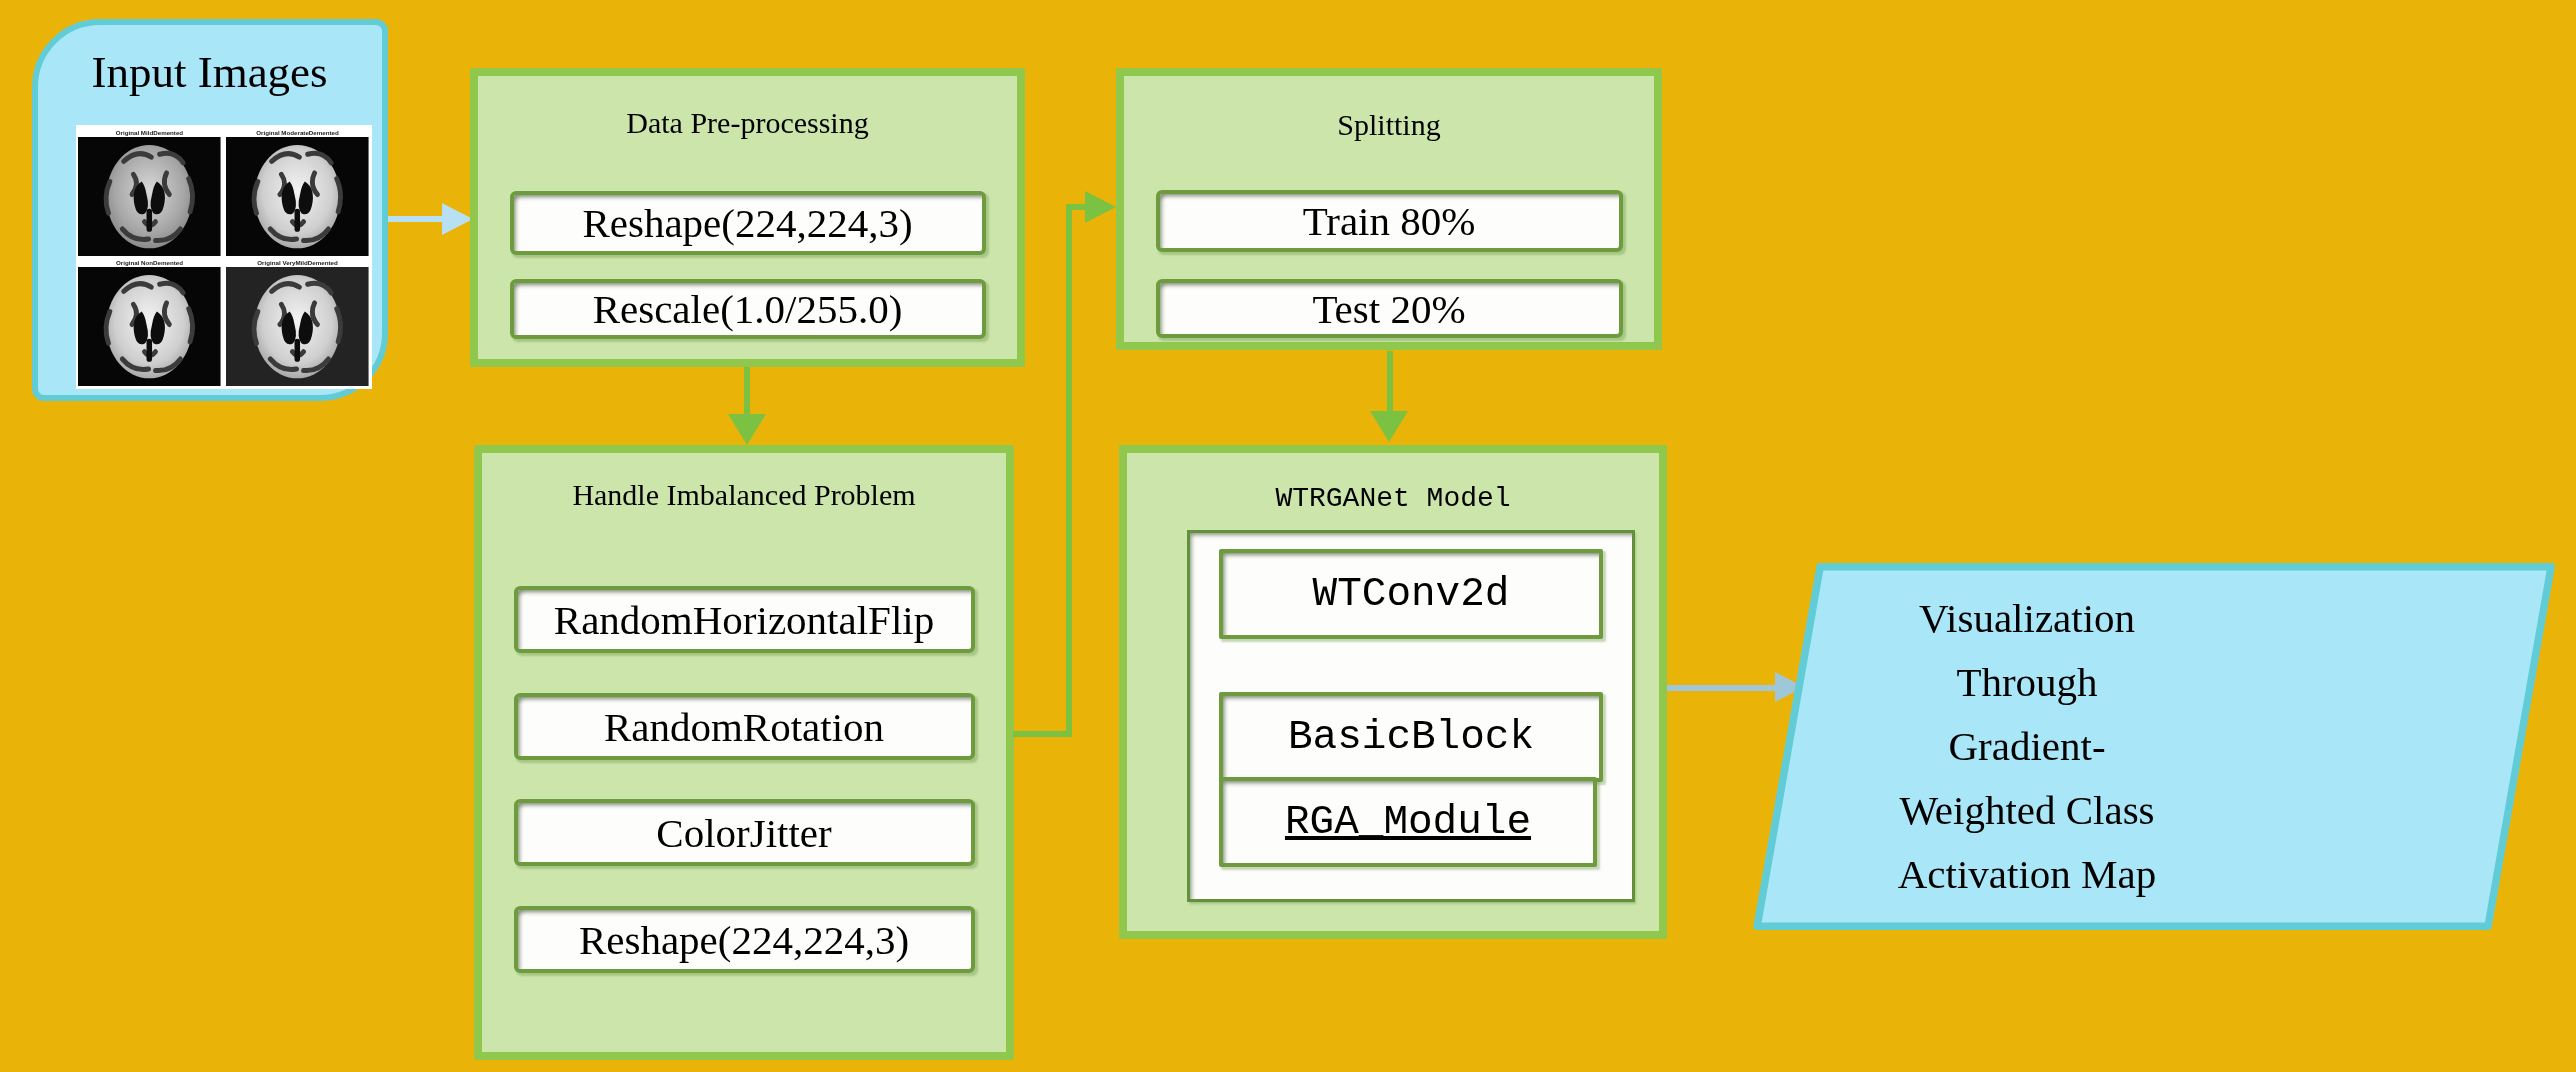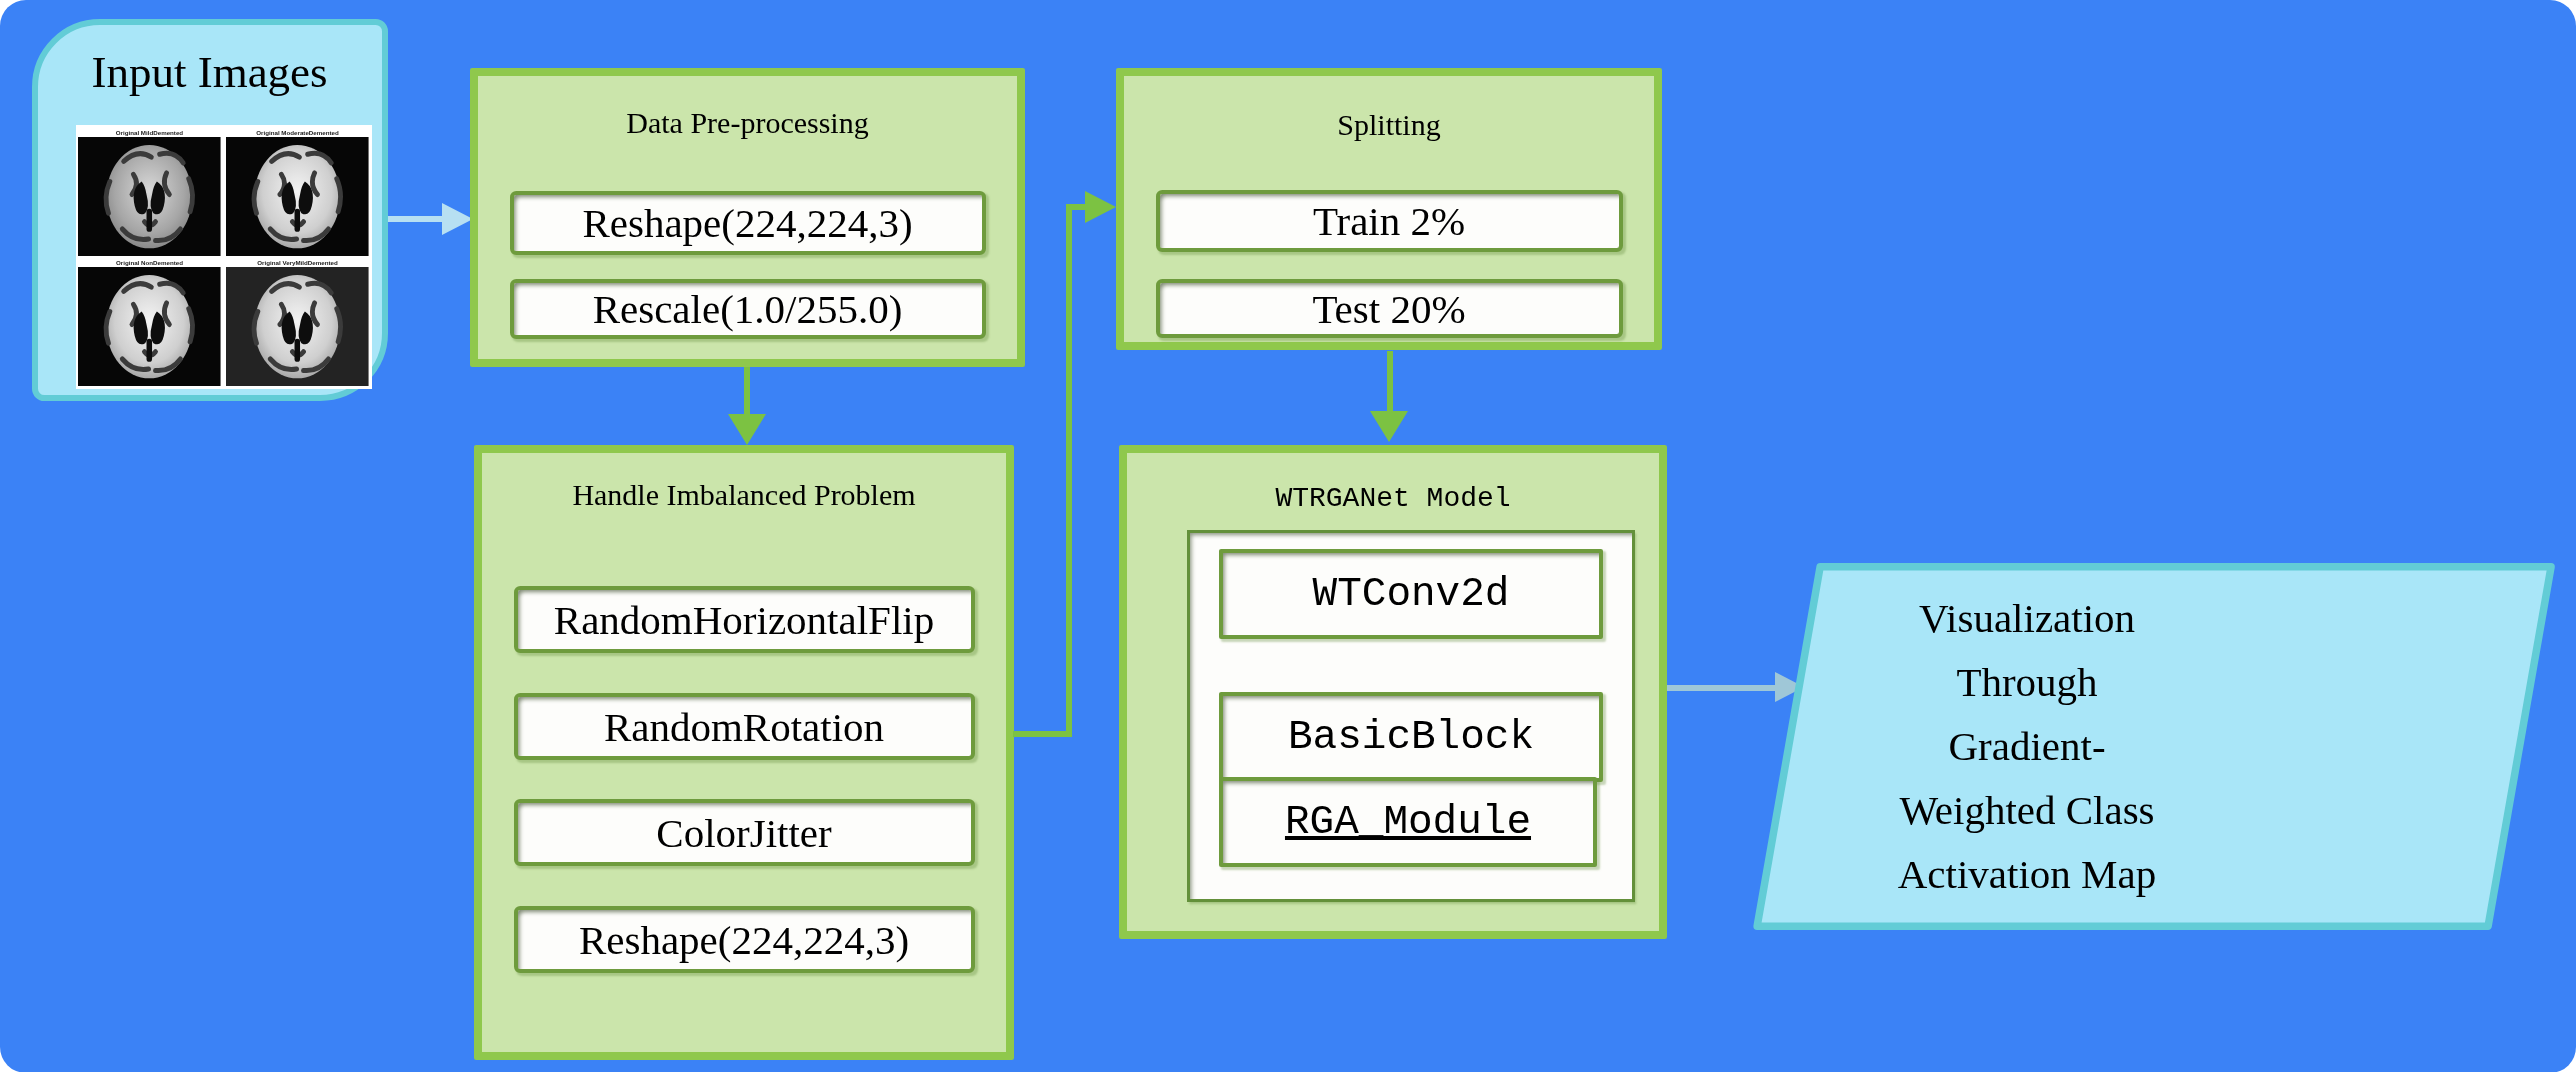--- a/index.html
+++ b/index.html
@@ -5,21 +5,21 @@
   :root{
     --cyan-fill:#a9e6f8; --cyan-border:#62ccd6;
     --green-fill:#cbe5ab; --green-border:#8fc84c;
     --inner-border:#6e9b3d; --green-line:#7cc242;
     --blue-arrow:#b7e0f2; --gray-blue-arrow:#9fc7d7;
     --ink:#000000;
   }
   html,body{margin:0;padding:0;background:#ffffff;}
   body{width:2576px;height:1073px;overflow:hidden;
        font-family:"Liberation Serif","DejaVu Serif",serif;color:var(--ink);}
-  .canvas{position:relative;width:2576px;height:1073px;background:#3b82f6;border-radius:26px;}
+  .canvas{position:relative;width:2576px;height:1073px;background:#eab308;}
 
   
   .gbox{position:absolute;box-sizing:border-box;background:var(--green-fill);
         border:8.2px solid var(--green-border);border-radius:2.1px;}
   .gbox .btitle{text-align:center;font-size:30px;line-height:55px;color:var(--ink);}
   .witem{position:absolute;box-sizing:border-box;background:#fdfdfb;
          border:4.1px solid var(--inner-border);border-radius:6.2px;
          display:flex;align-items:center;justify-content:center;
          font-size:41px;color:var(--ink);
          box-shadow:inset 4.1px 4.8px 4.1px -2.7px rgba(25,45,8,.55), 2.1px 2.7px 2.1px rgba(100,140,60,.35);}
@@ -149,21 +149,21 @@
   </div>
 
   <div class="hline green" style="left:1013px;top:731px;width:59px;"></div>
   <div class="vline green" style="left:1066px;top:204px;height:533px;"></div>
   <div class="hline green" style="left:1066px;top:204px;width:22px;"></div>
   <div class="tri tri-right-green" style="left:1085px;top:191px;"></div>
 
   <div class="gbox" style="left:1116px;top:68px;width:546px;height:282px;">
     <div class="btitle" style="margin-top:20.5px;">Splitting</div>
     <div class="witem" style="left:31.5px;right:31.5px;top:114px;height:62px;">
-      <span class="item-label">Train 2%</span>
+      <span class="item-label">Train 80%</span>
     </div>
     <div class="witem" style="left:31.5px;right:31.5px;top:203px;height:59px;">
       <span class="item-label">Test 20%</span>
     </div>
   </div>
 
   <div class="vline green" style="left:1387px;top:351px;height:63px;"></div>
   <div class="tri tri-down-green" style="left:1370px;top:411px;"></div>
 
   <div class="gbox" style="left:1119px;top:445px;width:548px;height:494px;">

